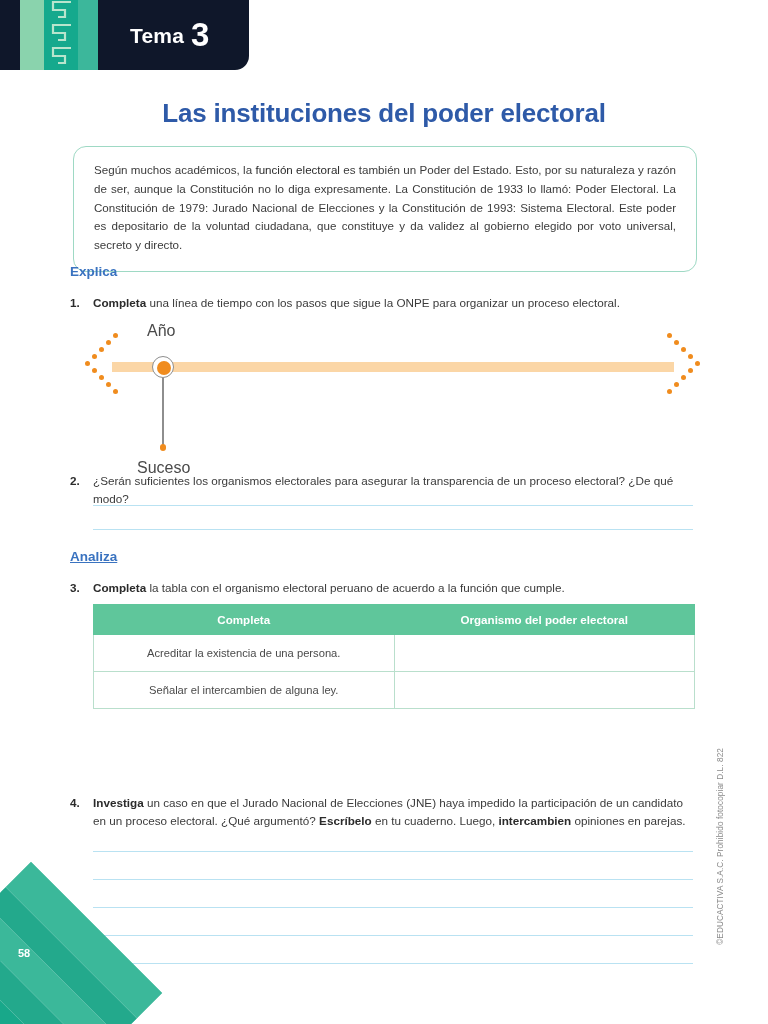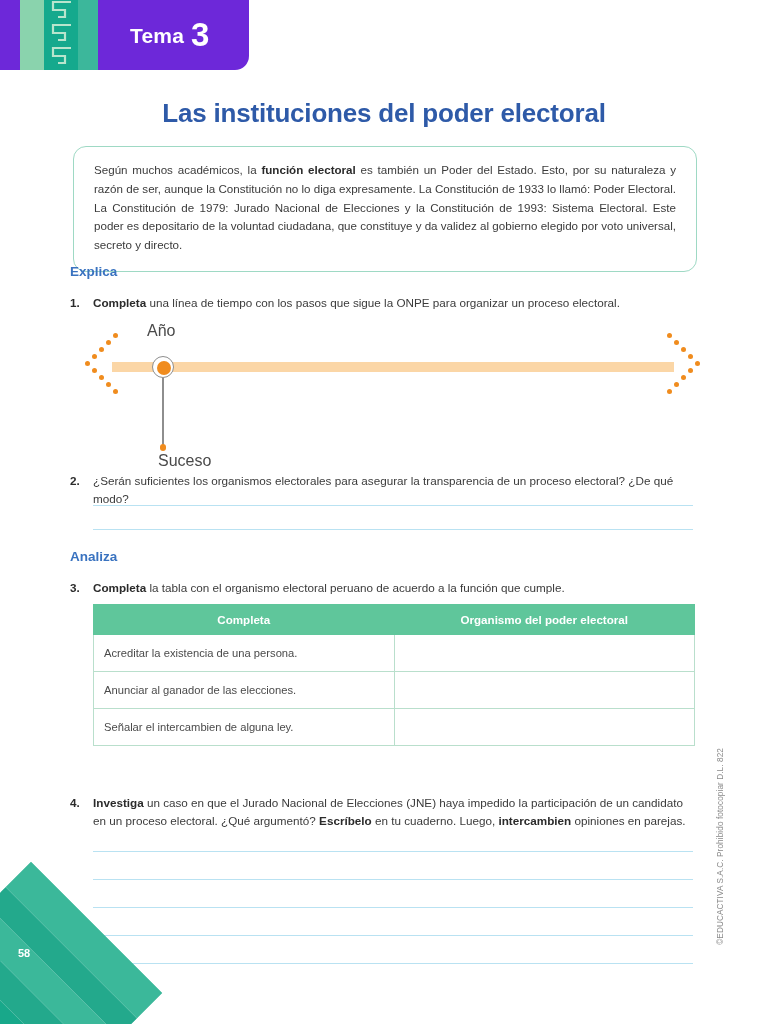--- a/index.html
+++ b/index.html
@@ -12,21 +12,21 @@
     position: relative;
     overflow: hidden;
   }
 
   
   .header-banner {
     position: absolute;
     left: 0; top: 0;
     width: 249px;
     height: 70px;
-    background: #6d28d9;
+    background: #0f172a;
     border-bottom-right-radius: 14px;
     overflow: hidden;
   }
   .stripe { position: absolute; top: 0; height: 100%; }
   .stripe-a { left: 20px;  width: 24px; background: #8ad3ad; }
   .stripe-b { left: 44px;  width: 34px; background: #15a98d; }
   .stripe-c { left: 78px;  width: 20px; background: #3cb79b; }
 
   .meander-band {
     position: absolute;
@@ -68,32 +68,32 @@
     left: 73px; top: 146px;
     width: 624px;
     padding: 14px 20px 16px 20px;
     border: 1.2px solid #9ed9c4;
     border-radius: 13px;
     color: #3b3b3b;
     font-size: 11.6px;
     line-height: 1.62;
     text-align: justify;
   }
-  .intro-box b { font-weight: bold; color: #2b2b2b; }
+  .intro-box b { font-weight: normal; color: #2b2b2b; }
 
   
   .section-heading {
     position: absolute;
     left: 70px;
     color: #3a73c0;
     font-size: 13.5px;
     font-weight: bold;
   }
   #heading-explica { top: 264px; }
-  #heading-analiza { top: 549px; }
+  #heading-analiza { top: 549px; text-decoration: underline; }
 
   
   .question {
     position: absolute;
     color: #3b3b3b;
     font-size: 11.7px;
     line-height: 1.55;
   }
   .question .qnum {
     position: absolute;
@@ -156,21 +156,21 @@
     border-radius: 50%;
     background: #f08c1e;
   }
   .tl-label {
     position: absolute;
     color: #4a4a4a;
     font-size: 16px;
     white-space: nowrap;
   }
   .tl-label-ano   { left: 62px;  top: 2px; }
-  .tl-label-suceso{ left: 52px;  top: 132px; margin-left: 21px; }
+  .tl-label-suceso{ left: 52px;  top: 139px; }
 
   
   .answer-line {
     position: absolute;
     height: 1px;
     background: #b9e2f2;
   }
 
   
   .data-table {
@@ -189,20 +189,21 @@
     text-align: center;
     border: 1px solid #5fc69b;
   }
   .data-table td {
     border: 1px solid #b9dfcc;
     height: 37px;
     padding: 6px 10px;
     font-size: 11.2px;
     color: #4a4a4a;
     vertical-align: middle;
+    text-align: center;
   }
   .data-table td.answer-cell { background: #ffffff; }
   .data-table col.c1 { width: 50%; }
   .data-table col.c2 { width: 50%; }
 
   
   .copyright-vertical {
     position: absolute;
     left: 716px; top: 748px;
     transform-origin: left top;
@@ -334,24 +335,20 @@
       <th>Completa</th>
       <th>Organismo del poder electoral</th>
     </tr>
   </thead>
   <tbody>
     <tr>
       <td>Acreditar la existencia de una persona.</td>
       <td class="answer-cell"></td>
     </tr>
     <tr>
-      <td>Anunciar al ganador de las elecciones.</td>
-      <td class="answer-cell"></td>
-    </tr>
-    <tr>
       <td>Señalar el intercambien de alguna ley.</td>
       <td class="answer-cell"></td>
     </tr>
   </tbody>
 </table>
 
 <div class="question" id="question-4">
   <span class="qnum">4.</span>
   <span class="qtext"><b>Investiga</b><span> un caso en que el Jurado Nacional de Elecciones (JNE) haya impedido la participación de un candidato en un proceso electoral. ¿Qué argumentó? </span><b>Escríbelo</b><span> en tu cuaderno. Luego, </span><b>intercambien</b><span> opiniones en parejas.</span></span>
 </div>

